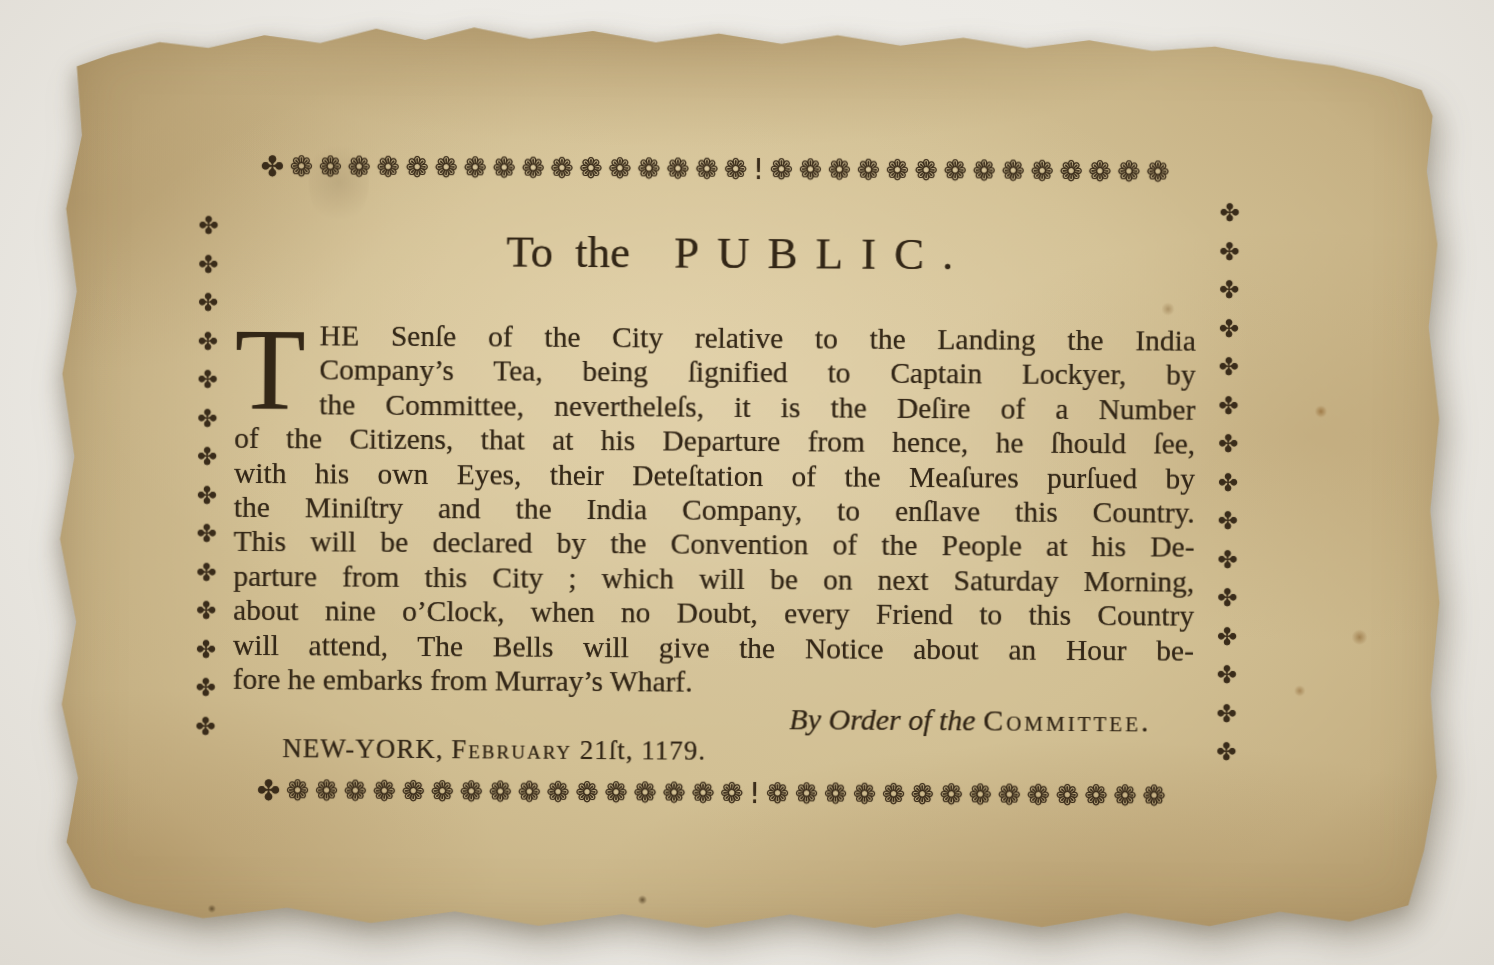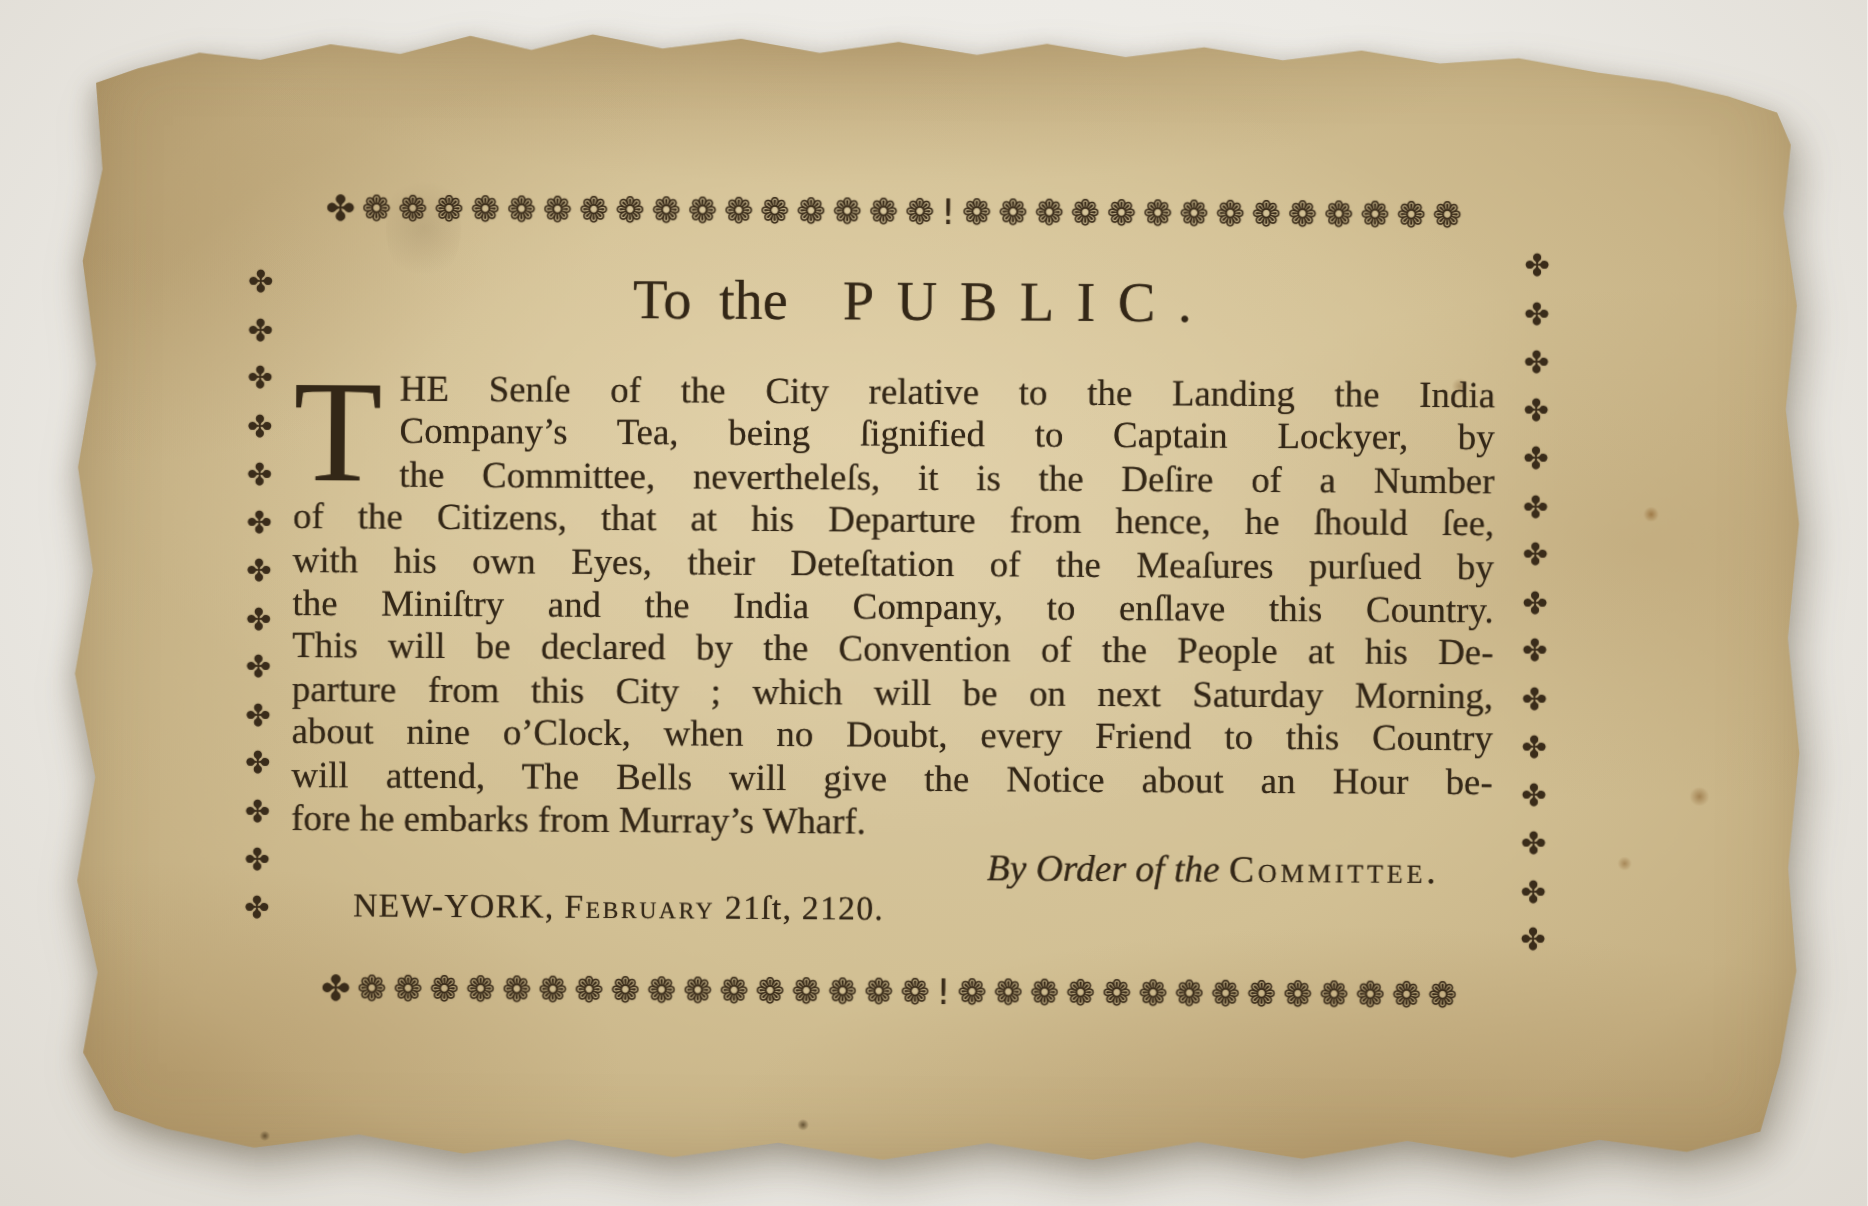--- a/index.html
+++ b/index.html
@@ -55,21 +55,21 @@
     font-size:24px;line-height:38.5px;white-space:pre-line;
   }
   .content{
     grid-row:2;grid-column:2;padding:0 12px 0 3px;
     text-shadow:0 0 .7px rgba(55,42,24,.65);
   }
   .title{
     text-align:center;margin-top:20px;font-size:45px;line-height:52px;white-space:nowrap;
   }
   .title .w{display:inline-block;margin-left:46px;}
-  .title .gap{margin:4px 22px;}
+  .title .gap{margin:16px 22px;}
   .title .spread{letter-spacing:.40em;margin-left:22px;}
   .bodytext{margin-top:26px;font-size:29.5px;line-height:34.4px;}
   .dropcap{
     float:left;font-size:116px;line-height:.84;padding:4px 14px 0 0;
     font-weight:normal;
   }
   .bline{text-align:justify;text-align-last:justify;white-space:nowrap;}
   .bline.last{text-align:left;text-align-last:left;}
   .signoff{
     margin-top:3px;text-align:right;padding-right:42px;font-size:30px;line-height:33px;
@@ -134,21 +134,21 @@
           <div class="bline">about nine o’Clock, when no Doubt, every Friend to this Country</div>
           <div class="bline">will attend, The Bells will give the Notice about an Hour be-</div>
           <div class="bline last">fore he embarks from Murray’s Wharf.</div>
         </div>
 
         <div class="signoff">
           <span class="it">By Order of the </span><span class="sc">Committee.</span>
         </div>
 
         <div class="dateline">
-          <span>NEW-YORK, </span><span class="sc">February</span><span> 21ſt, 2120.</span>
+          <span>NEW-YORK, </span><span class="sc">February</span><span> 21ſt, 1179.</span>
         </div>
 
       </div>
 
       <div class="orn orn-col" style="grid-row:2;grid-column:3;">✤
 ✤
 ✤
 ✤
 ✤
 ✤

